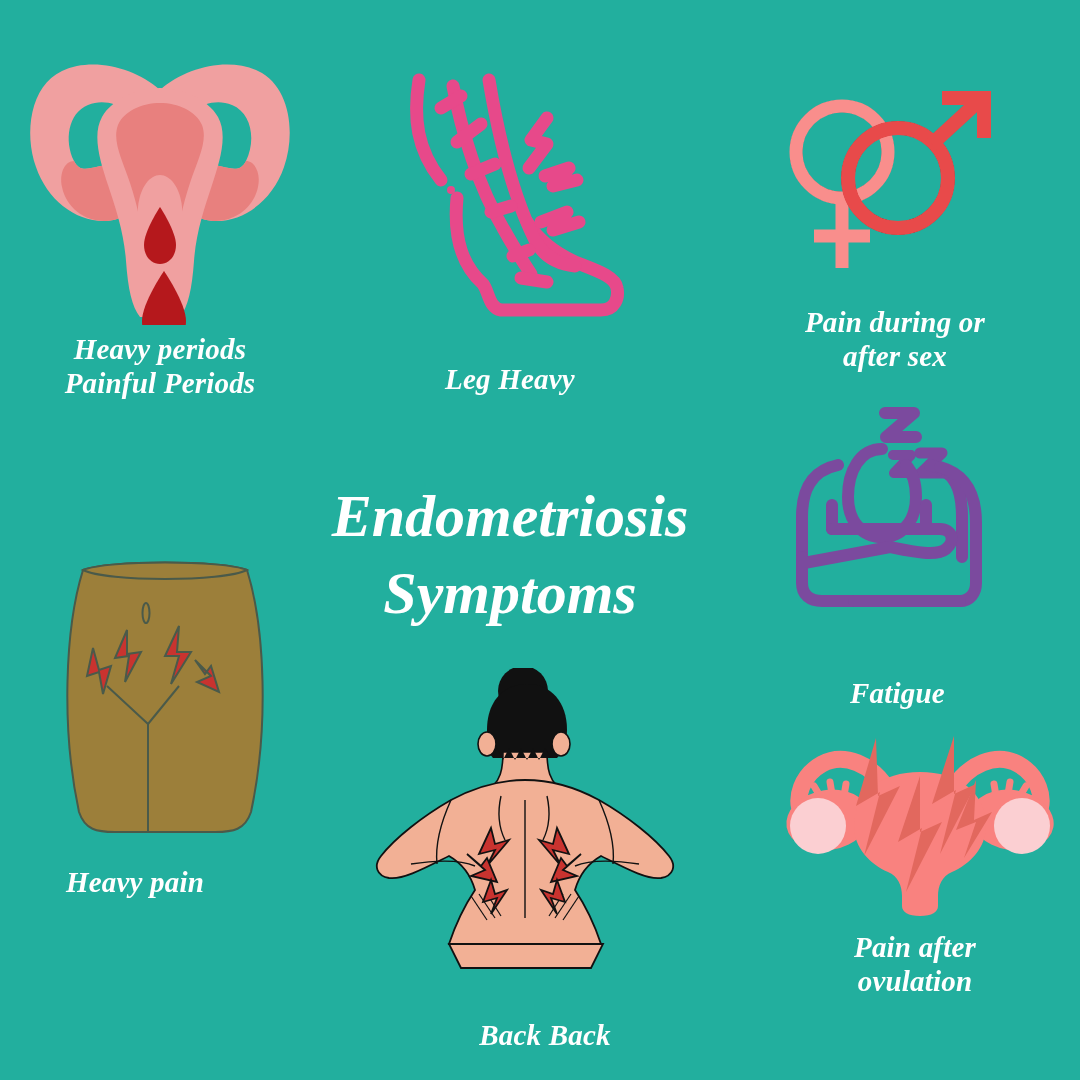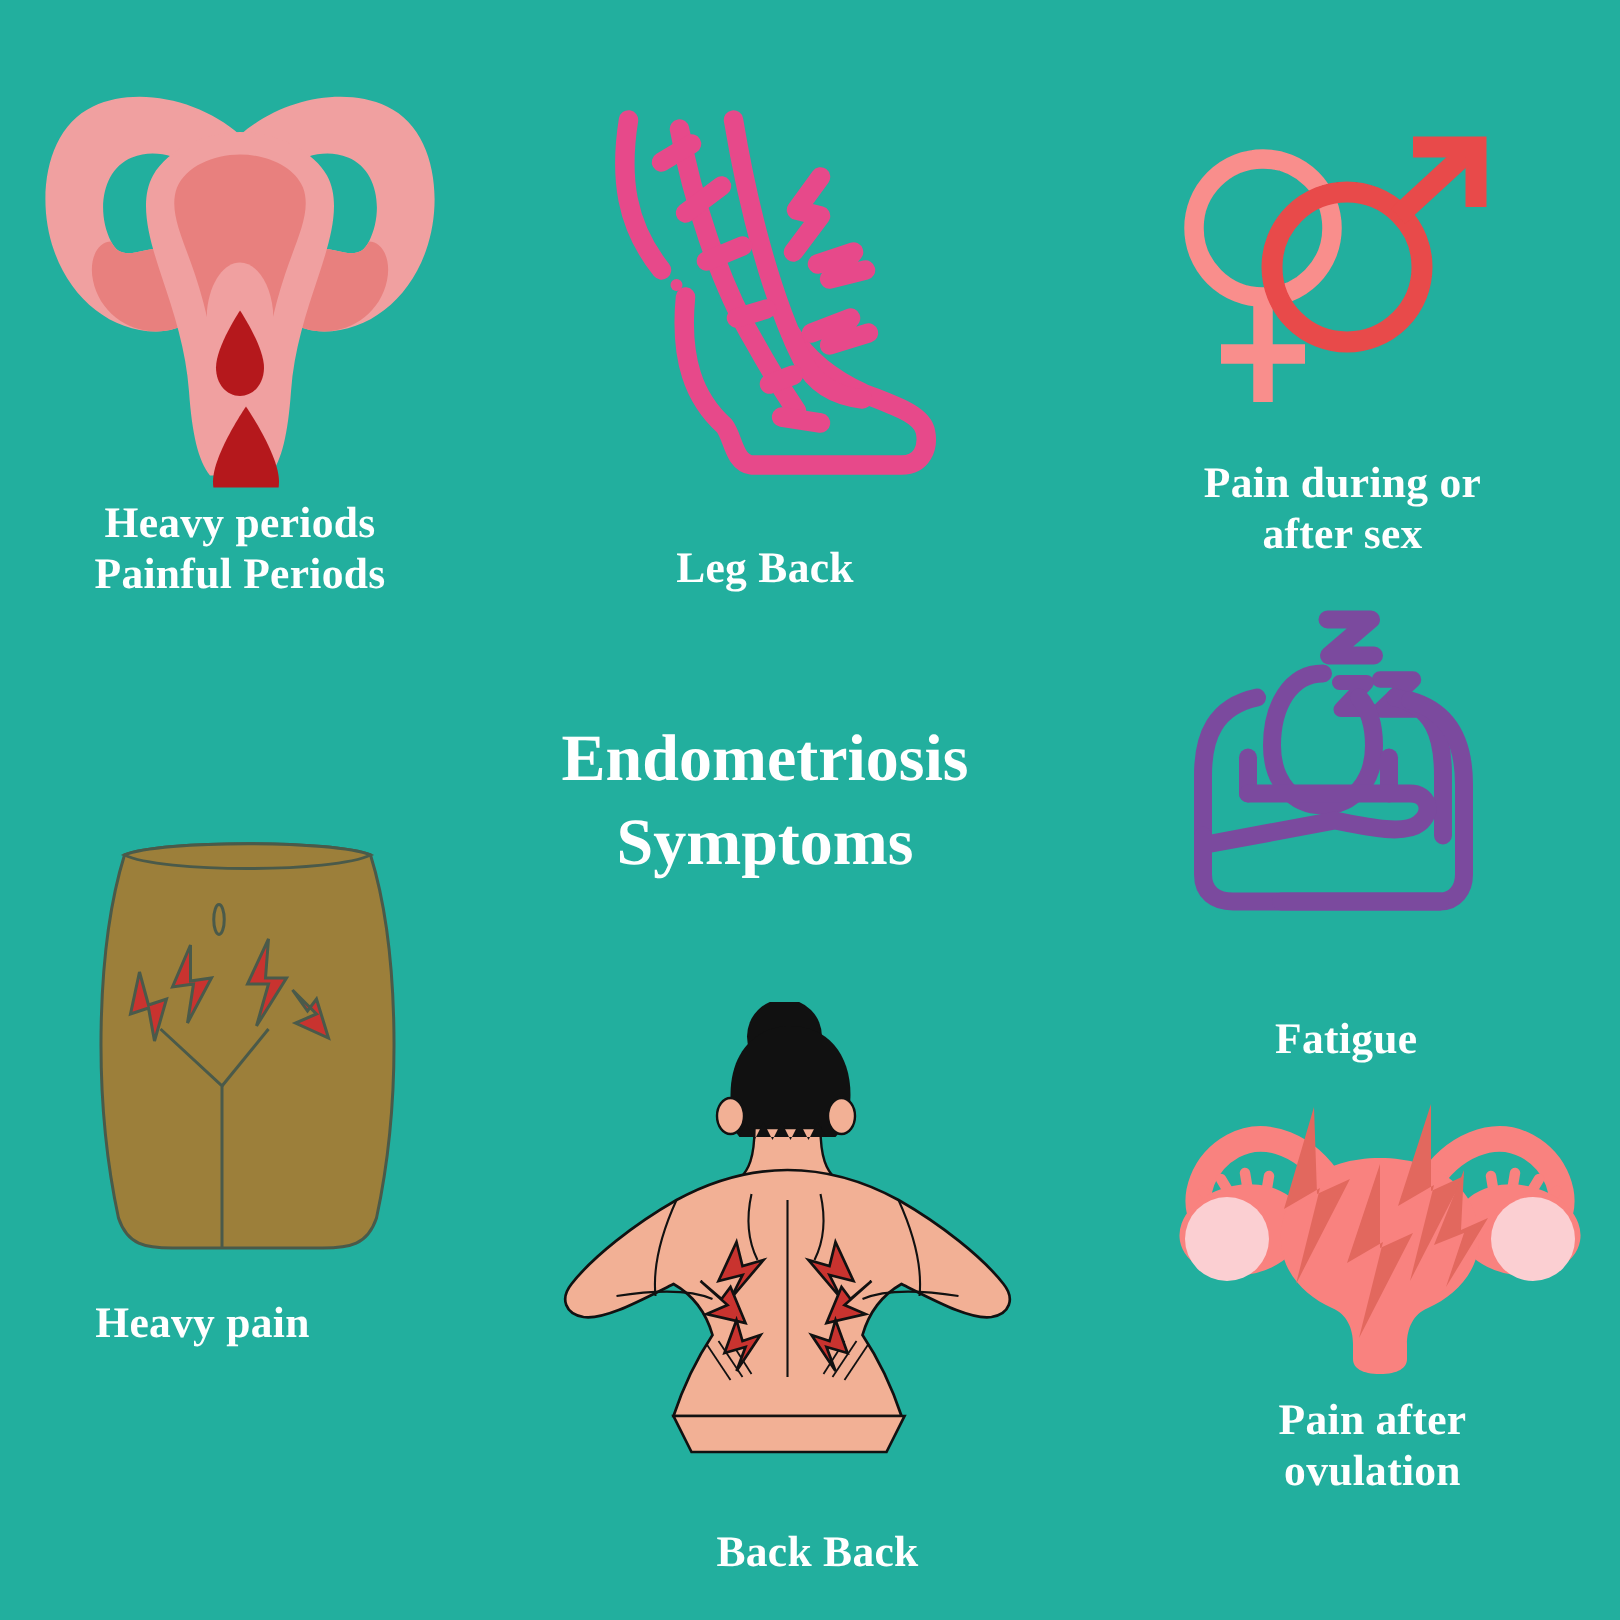--- a/index.html
+++ b/index.html
@@ -8,40 +8,41 @@
     padding: 0;
     background: #22AF9E;
   }
   #poster {
     position: relative;
     width: 1080px;
     height: 1080px;
     background: #22AF9E;
     overflow: hidden;
     font-family: "Liberation Serif", "DejaVu Serif", serif;
+    font-style: italic;
   }
 
   .label {
     position: absolute;
     color: #FFFFFF;
     font-family: "Liberation Serif", "DejaVu Serif", serif;
     font-weight: bold;
     font-size: 29px;
     line-height: 1.18;
     text-align: center;
     letter-spacing: 0.2px;
     white-space: pre-line;
   }
 
   .title {
     position: absolute;
     color: #FFFFFF;
     font-family: "Liberation Serif", "DejaVu Serif", serif;
     font-weight: bold;
-    font-size: 44px;
+    font-size: 60px;
     line-height: 1.28;
     text-align: center;
     white-space: pre-line;
   }
 
   .icon {
     position: absolute;
   }
   .icon svg { display: block; width: 100%; height: 100%; }
 </style>
@@ -144,21 +145,21 @@
       <path d="M96 142 L 116 136"></path>
       <path d="M118 186 L 134 180"></path>
       <path d="M126 208 L 152 212"></path>
       <circle cx="56" cy="120" r="4" fill="#E7498A" stroke="none"></circle>
 
       <path d="M152 48 L 136 70 L 152 74 L 134 98"></path>
       <path d="M150 106 L 174 98 L 158 116 L 182 110"></path>
       <path d="M146 152 L 172 142 L 158 160 L 184 152"></path>
     </svg>
   </div>
-  <div class="label" style="left:400px; top:362px; width:220px;">Leg Back</div>
+  <div class="label" style="left:400px; top:362px; width:220px;">Leg Heavy</div>
 
   <div class="icon" style="left:780px; top:90px; width:225px; height:195px;">
     <svg viewBox="0 0 225 195" xmlns="http://www.w3.org/2000/svg">
 
       <g stroke="#000000" stroke-width="12" fill="none" stroke-linecap="butt">
         <circle cx="62" cy="62" r="46"></circle>
         <path d="M62 108 L 62 178"></path>
         <path d="M34 146 L 90 146"></path>
       </g>
       <g stroke="#F98E8C" stroke-width="13" fill="none" stroke-linecap="butt">

